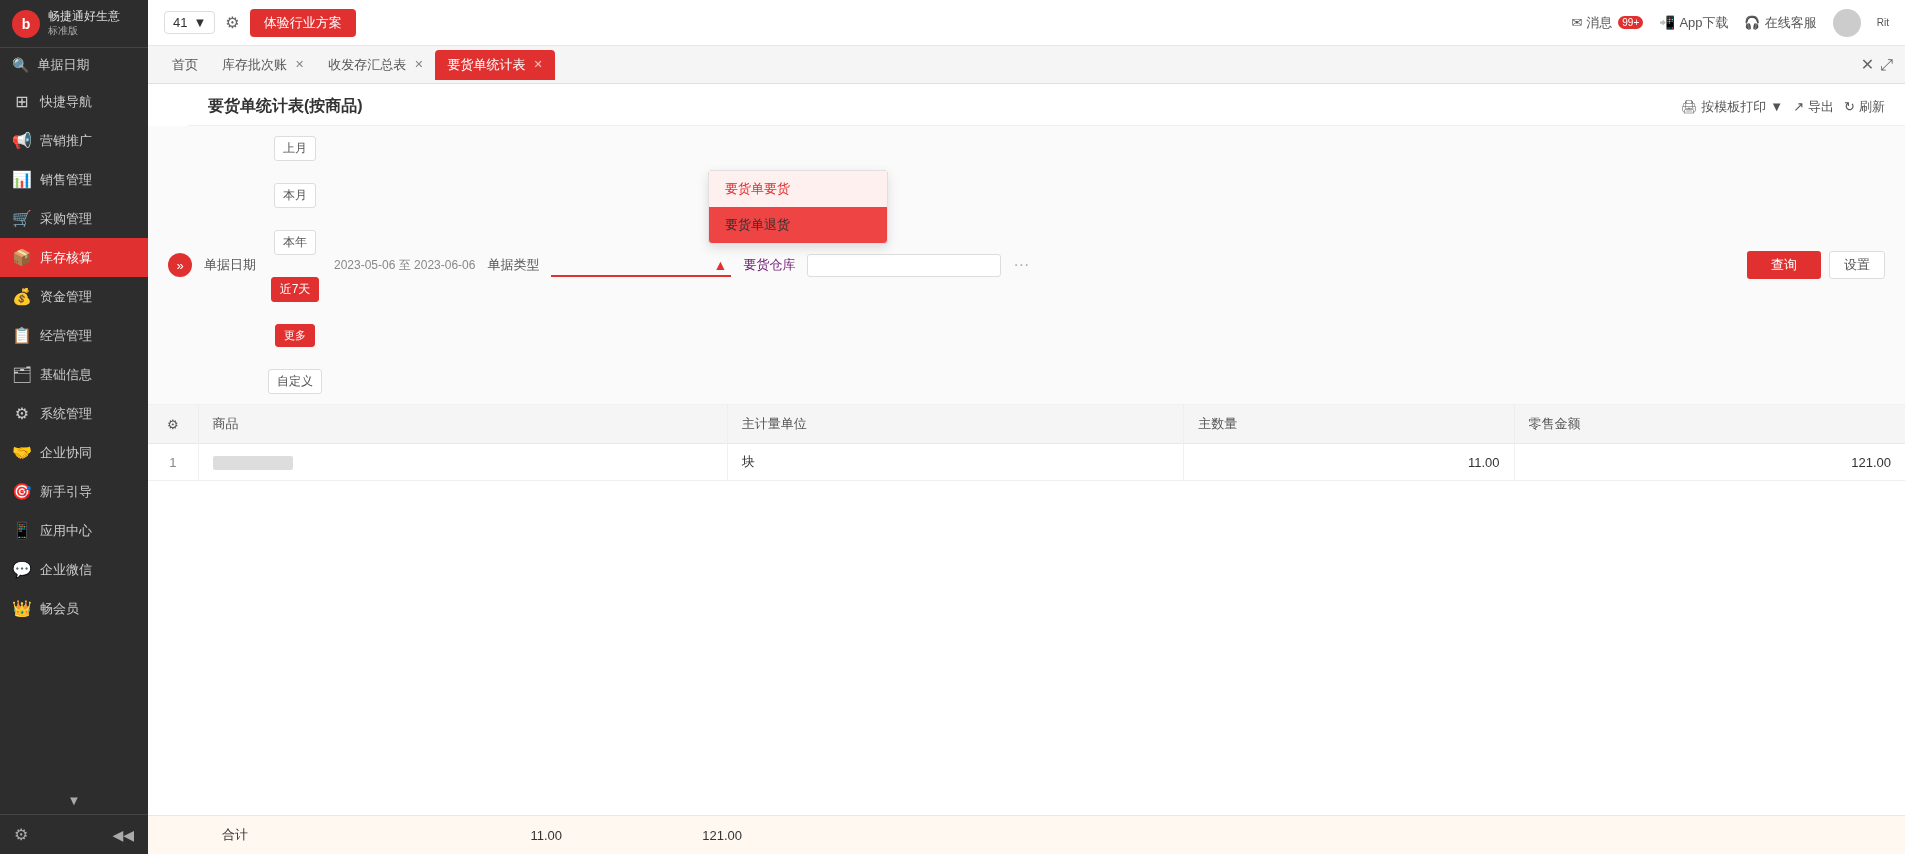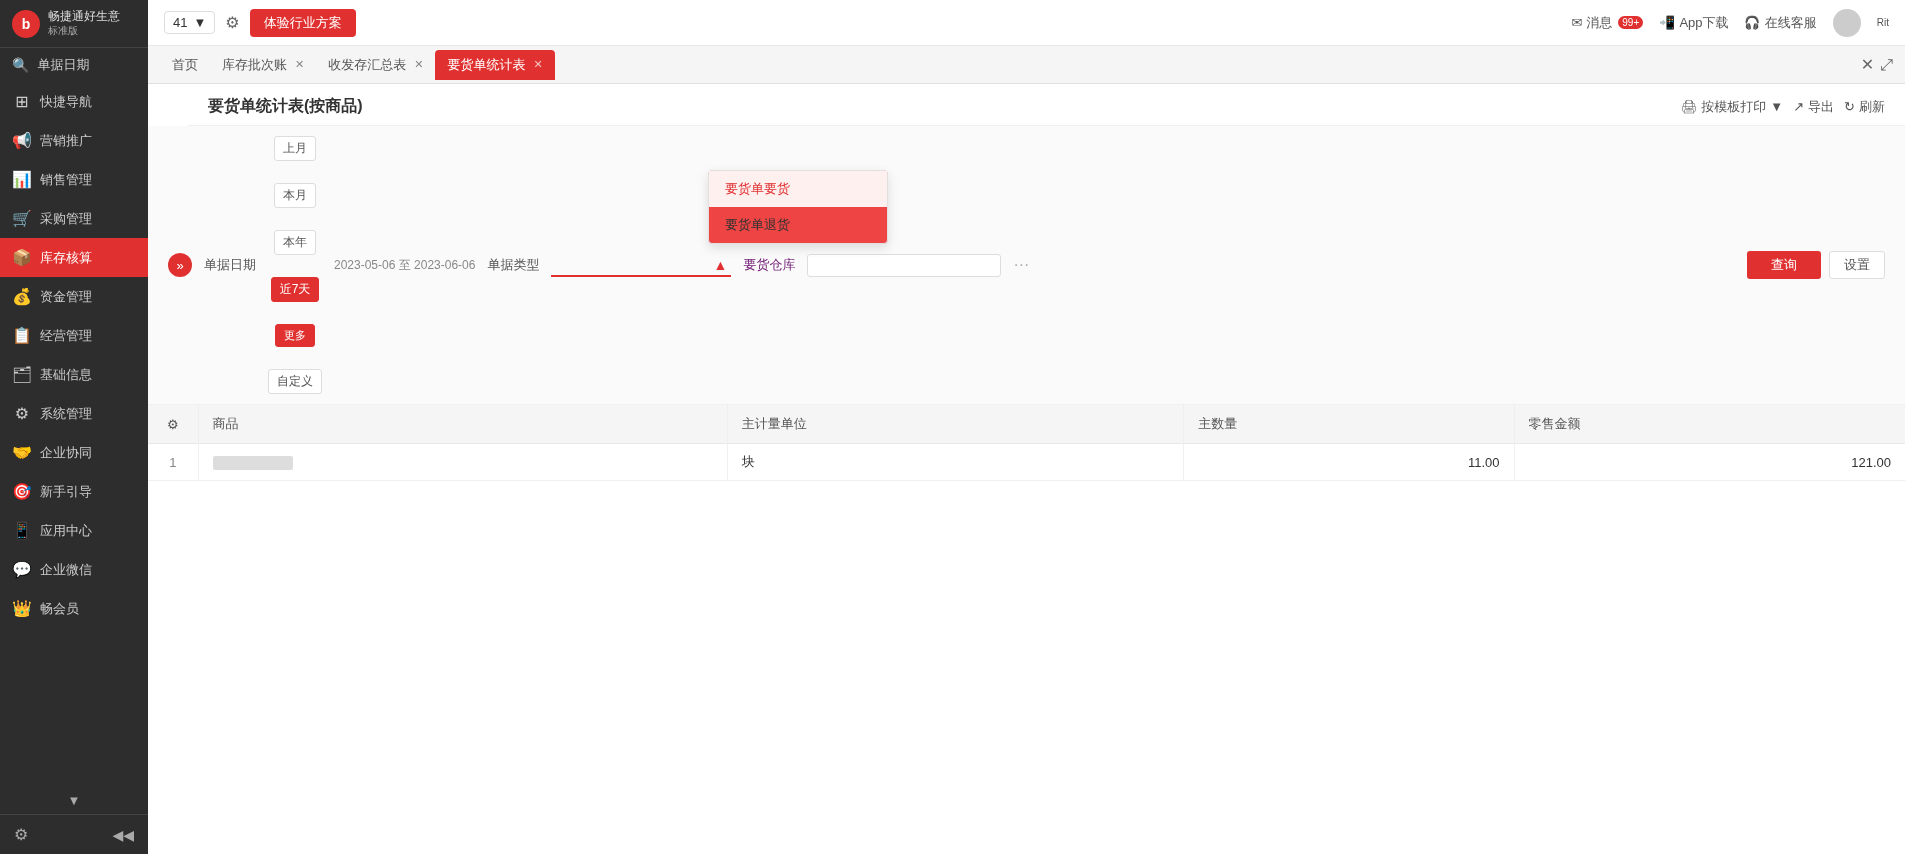--- a/index.html
+++ b/index.html
@@ -645,15 +645,20 @@
               <span style="display:inline-block;width:80px;height:14px;background:#ddd;border-radius:2px;vertical-align:middle;"></span>
             </td>
             <td>块</td>
             <td class="qty-cell">11.00</td>
             <td class="amount-cell">121.00</td>
           </tr>
         </tbody>
       </table>
     </div>
 
+    <div class="table-footer">
+      <div class="footer-label">合计</div>
+      <div class="footer-qty" style="margin-left:80px;">11.00</div>
+      <div class="footer-amount">121.00</div>
+    </div>
 
   </div>
 </div>
 
 </body></html>

